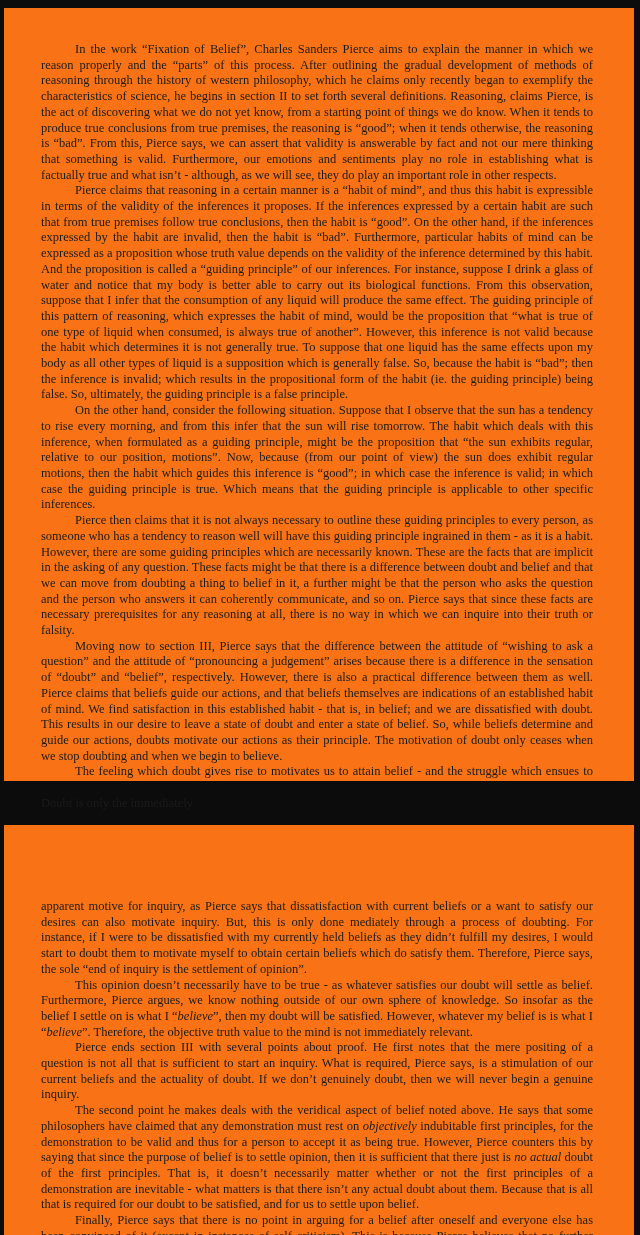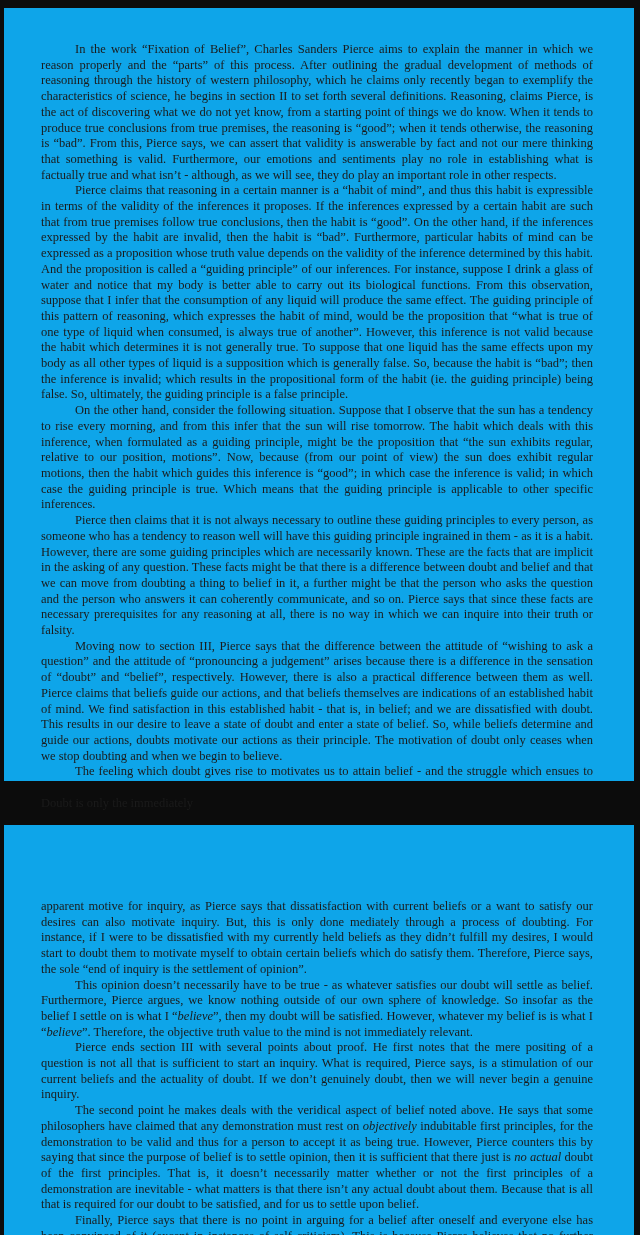--- a/index.html
+++ b/index.html
@@ -13,21 +13,21 @@
   }
   .letterbox { position: absolute; background: #0c0c0c; }
   .bar-top    { left: 0; top: 0; width: 640px; height: 8px; }
   .edge-left  { left: 0; top: 0; width: 4px; height: 1235px; }
   .edge-right { right: 0; top: 0; width: 6px; height: 1235px; }
   .separator  { left: 0; top: 781px; width: 640px; height: 13px; }
   .page {
     position: absolute;
     left: 4px;
     width: 630px;
-    background: #0ea5e9;
+    background: #f97316;
     box-sizing: border-box;
   }
   .page-1 { top: 8px; height: 773px; }
   .page-2 { top: 794px; height: 441px; margin-top: 31px; }
   .text-block {
     box-sizing: border-box;
     width: 100%;
     padding: 0 41px 0 37px;
     font-size: 12.5px;
     line-height: 15.7px;

